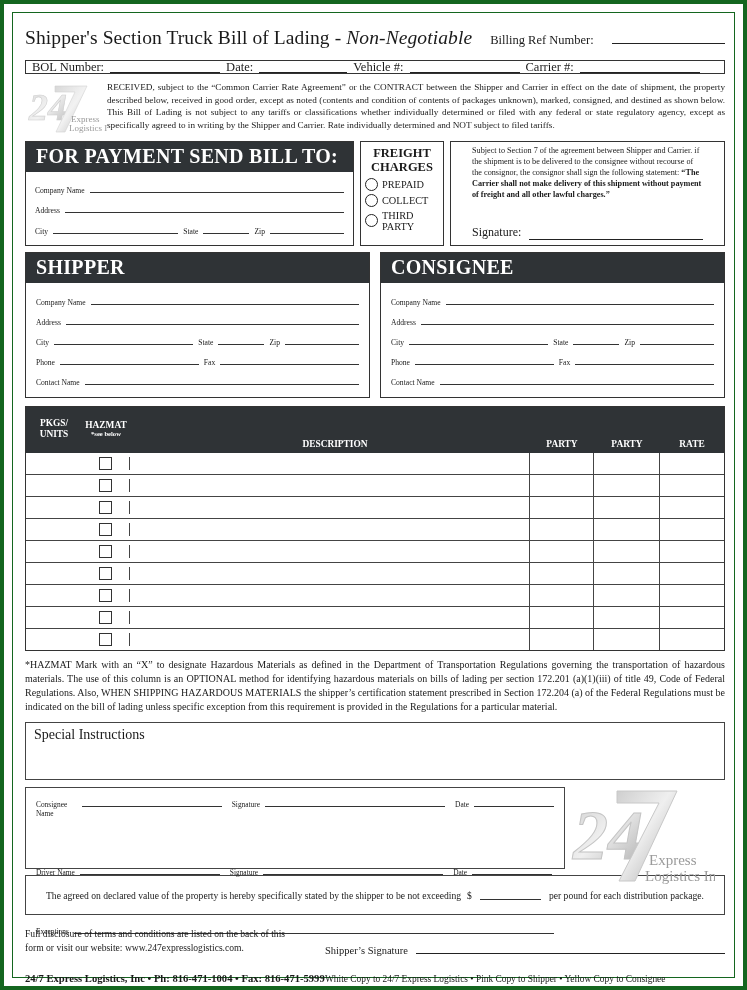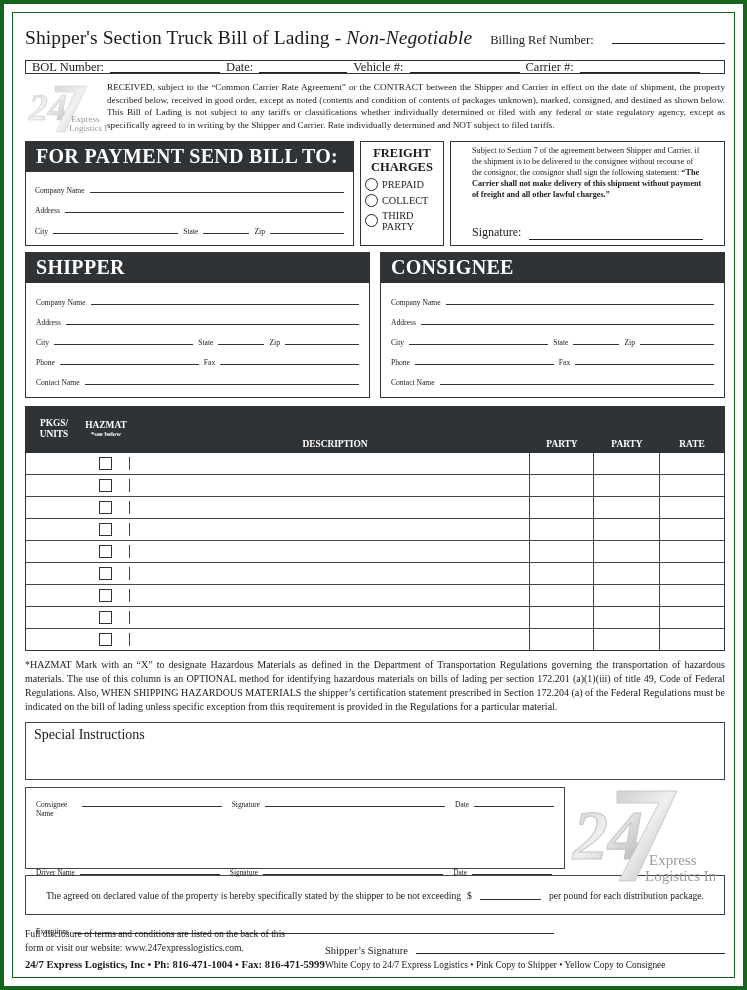--- a/index.html
+++ b/index.html
@@ -377,21 +377,21 @@
     font-size: 10.5px;
     padding-top: 16px;
   }
   .shipsig .ln {
     flex: 1;
     border-bottom: 1.6px solid #222;
     height: 10px;
     margin-left: 8px;
   }
   .footline {
-    margin-top: 3px;
+    margin-top: 17px;
     display: flex;
     align-items: flex-end;
   }
   .company-line {
     font-weight: bold;
     font-size: 10.6px;
     width: 300px;
     flex: 0 0 300px;
     white-space: nowrap;
   }

